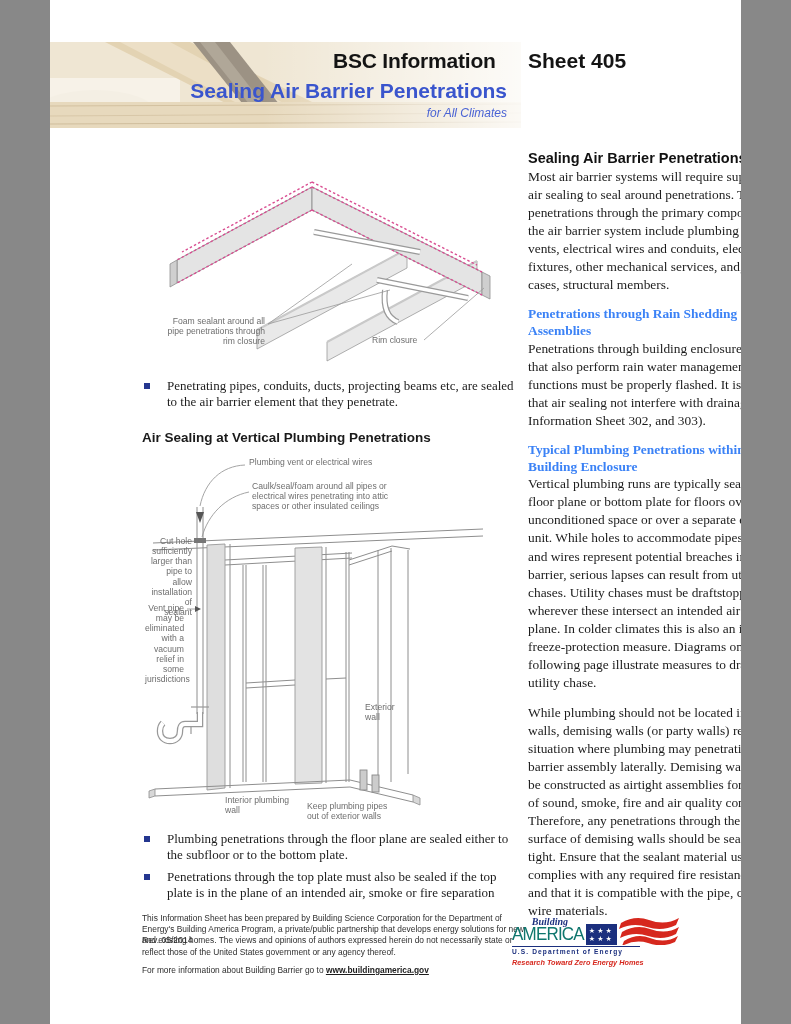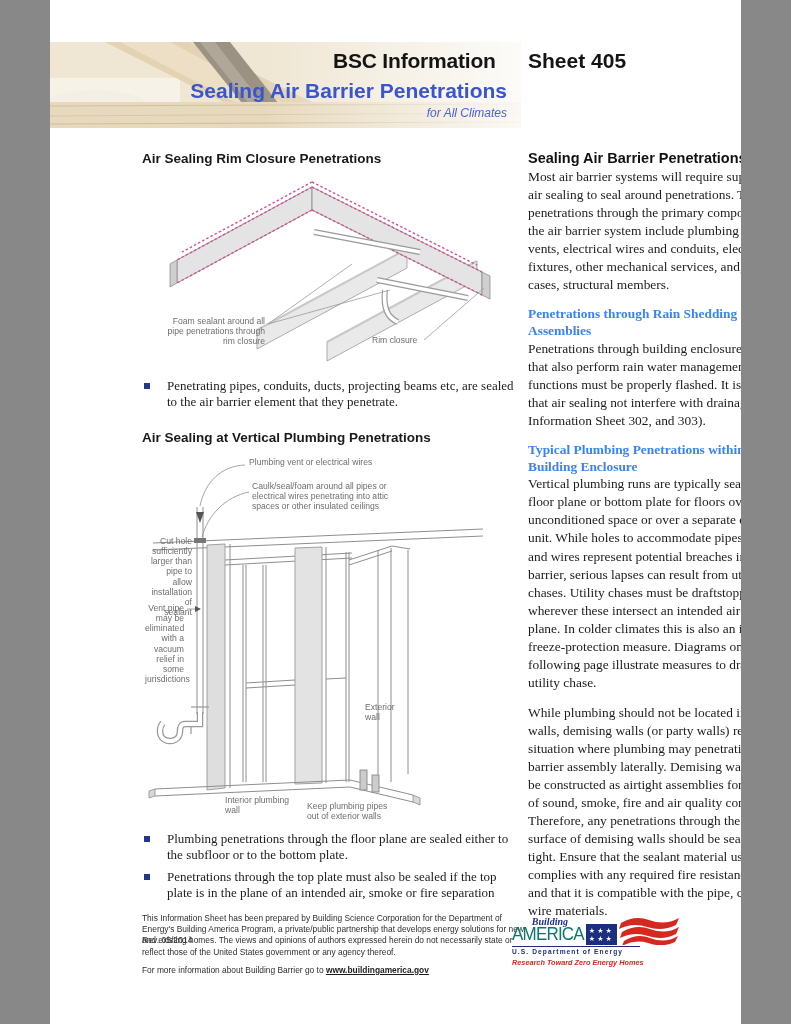--- a/index.html
+++ b/index.html
@@ -85,21 +85,20 @@
       </defs>
       <rect x="0" y="0" width="471" height="86" fill="url(#fade)"></rect>
     </svg>
   </div>
 
   <div class="abs hdr-title">BSC Information</div>
   <div class="abs hdr-sheet">Sheet 405</div>
   <div class="abs hdr-sub">Sealing Air Barrier Penetrations</div>
   <div class="abs hdr-tag">for All Climates</div>
 
-  <div class="abs sec-h" style="left:92px;top:151px;">Air Sealing Rim Closure Penetrations</div>
 
   <div class="diag" style="left:112px;top:172px;width:356px;height:196px;">
     <svg width="356" height="196" viewBox="0 0 356 196">
 
       <polygon points="95,158 245,77 245,96 95,177" fill="#e9e9e9" stroke="#9a9a9a" stroke-width="0.8"></polygon>
       <line x1="95" y1="158" x2="245" y2="77" stroke="#c9c9c9" stroke-width="2"></line>
       <polygon points="165,170 315,89 315,108 165,189" fill="#e9e9e9" stroke="#9a9a9a" stroke-width="0.8"></polygon>
       <line x1="165" y1="170" x2="315" y2="89" stroke="#c9c9c9" stroke-width="2"></line>
 
       <polygon points="150,15 15,88 15,111 150,38" fill="#e4e4e4" stroke="#8f8f8f" stroke-width="0.9"></polygon>

